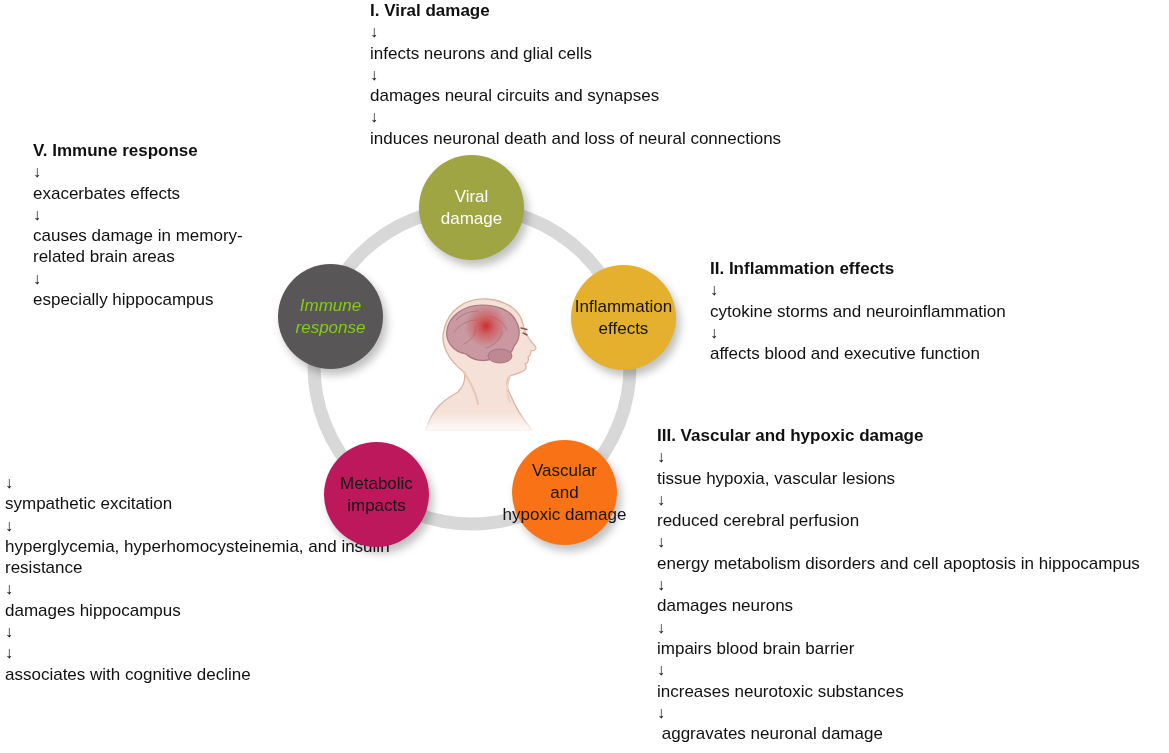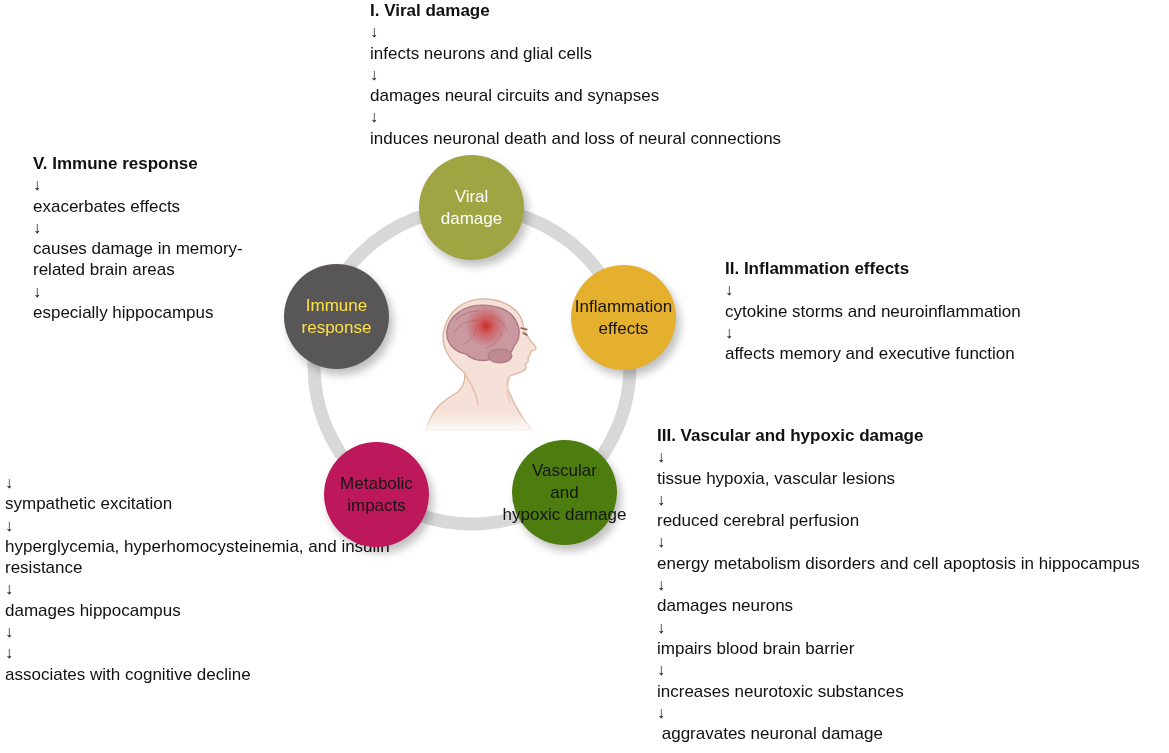--- a/index.html
+++ b/index.html
@@ -65,50 +65,50 @@
   </svg>
 
   <div class="node" style="left: 419px; top: 155px; background: rgb(159, 165, 66); color: rgb(255, 255, 255);">
     <span class="node-label">Viral
 damage</span>
   </div>
   <div class="node" style="left: 571px; top: 265px; background: rgb(229, 176, 46); color: rgb(21, 21, 21);">
     <span class="node-label">Inflammation
 effects</span>
   </div>
-  <div class="node" style="left: 512px; top: 440px; background: #4d7c0f; color: rgb(21, 21, 21);">
+  <div class="node" style="left: 512px; top: 440px; background: #f97316; color: rgb(21, 21, 21);">
     <span class="node-label">Vascular
 and
 hypoxic damage</span>
   </div>
   <div class="node" style="left: 324px; top: 442px; background: #be185d; color: rgb(21, 21, 21);">
     <span class="node-label">Metabolic
 impacts</span>
   </div>
-  <div class="node" style="left: 284px; top: 264px; background: rgb(89, 86, 87); color: #fde047;">
+  <div class="node" style="left: 278px; top: 264px; background: rgb(89, 86, 87); color: #84cc16; font-style: italic;">
     <span class="node-label">Immune
 response</span>
   </div>
 
   <div class="block" style="left:370px;top:0;width:460px;">
     <div class="block-title">I. Viral damage</div>
     <div class="arrow">↓</div>
     <div class="step">infects neurons and glial cells</div>
     <div class="arrow">↓</div>
     <div class="step">damages neural circuits and synapses</div>
     <div class="arrow">↓</div>
     <div class="step">induces neuronal death and loss of neural connections</div>
   </div>
 
-  <div class="block" style="left:710px;top:258px;width:340px;margin-left:15px;">
+  <div class="block" style="left:710px;top:258px;width:340px;">
     <div class="block-title">II. Inflammation effects</div>
     <div class="arrow">↓</div>
     <div class="step">cytokine storms and neuroinflammation</div>
     <div class="arrow">↓</div>
-    <div class="step">affects memory and executive function</div>
+    <div class="step">affects blood and executive function</div>
   </div>
 
   <div class="block" style="left:657px;top:425px;width:515px;">
     <div class="block-title">III. Vascular and hypoxic damage</div>
     <div class="arrow">↓</div>
     <div class="step">tissue hypoxia, vascular lesions</div>
     <div class="arrow">↓</div>
     <div class="step">reduced cerebral perfusion</div>
     <div class="arrow">↓</div>
     <div class="step">energy metabolism disorders and cell apoptosis in hippocampus</div>
@@ -128,21 +128,21 @@
     <div class="arrow">↓</div>
     <div class="step">hyperglycemia, hyperhomocysteinemia, and insulin
 resistance</div>
     <div class="arrow">↓</div>
     <div class="step">damages hippocampus</div>
     <div class="arrow">↓</div>
     <div class="arrow">↓</div>
     <div class="step">associates with cognitive decline</div>
   </div>
 
-  <div class="block" style="left:33px;top:140px;width:250px;margin-top:13px;">
+  <div class="block" style="left:33px;top:140px;width:250px;">
     <div class="block-title">V. Immune response</div>
     <div class="arrow">↓</div>
     <div class="step">exacerbates effects</div>
     <div class="arrow">↓</div>
     <div class="step">causes damage in memory-
 related brain areas</div>
     <div class="arrow">↓</div>
     <div class="step">especially hippocampus</div>
   </div>
 

